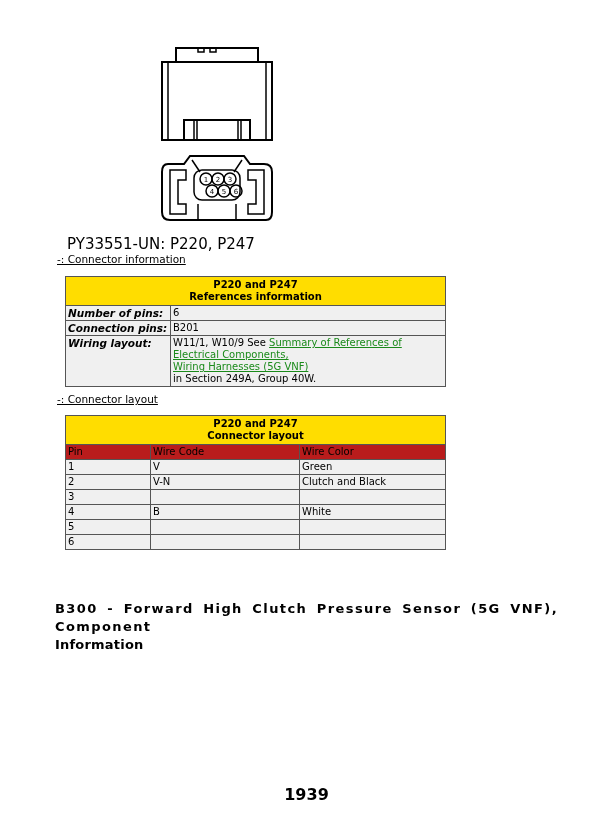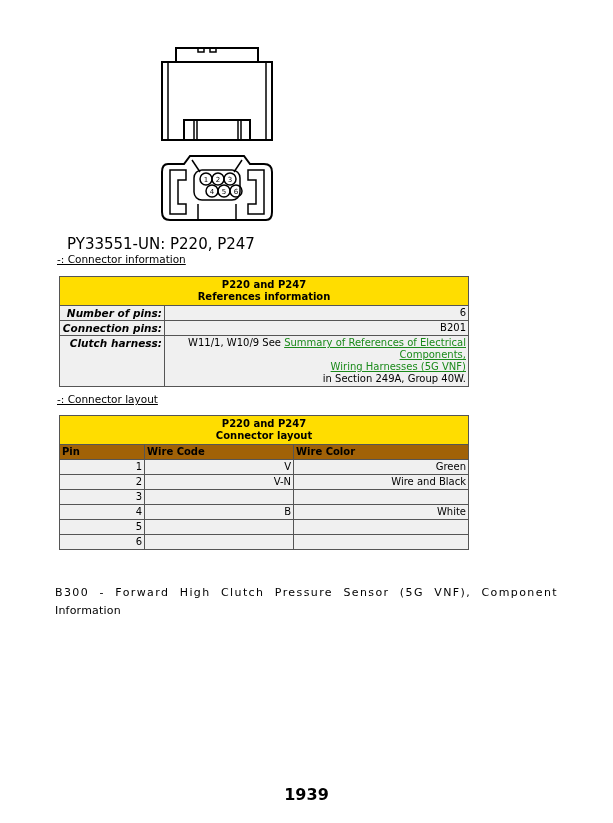--- a/index.html
+++ b/index.html
@@ -10,43 +10,43 @@
     .figure {
       position: absolute; left: 158px; top: 44px; width: 120px; height: 180px;
     }
     .caption {
       position: absolute; left: 67px; top: 235px; font-size: 15px;
     }
     .section-label {
       position: absolute; left: 57px; font-size: 10.5px; text-decoration: underline;
     }
     table.info {
-      position: absolute; left: 59px; width: 410px;
+      position: absolute; left: 65px; width: 381px;
       border-collapse: collapse; font-size: 10px;
     }
     table.info td, table.info th {
       border: 1px solid #555; padding: 1px 2px; vertical-align: top;
       line-height: 12px; text-align: left;
     }
     table.info .hdr {
       background: #ffdd00; text-align: center; font-weight: bold;
       font-size: 10px; line-height: 12px; padding: 2px 2px;
       border: 1px solid #555;
     }
-    table.info td { background: #f0f0f0; text-align: right; }
+    table.info td { background: #f0f0f0; }
     table.info td.label {
       font-weight: bold; font-style: italic; width: 100px; font-size: 10.5px;
     }
     table.info th.colhdr {
-      background: #a16207; font-weight: bold; font-size: 10px;
+      background: #b91c1c; font-weight: normal; font-size: 10px;
     }
     .link { color: #1a8a1a; text-decoration: underline; }
     .title {
-      position: absolute; left: 55px; top: 584px; width: 503px;
-      font-weight: normal; font-size: 11px; line-height: 18px;
+      position: absolute; left: 55px; top: 600px; width: 503px;
+      font-weight: bold; font-size: 13px; line-height: 18px;
       text-align: justify; letter-spacing: 1.4px;
     }
     .title-line1 { display: block; text-align: justify; text-align-last: justify; }
     .title-line2 { display: block; letter-spacing: 0.2px; }
     .page-num {
       position: absolute; left: 0; width: 613px; top: 785px;
       text-align: center; font-weight: bold; font-size: 16px;
     }
   </style>
 </head>
@@ -105,21 +105,21 @@
   </tr>
   <tr>
     <td class="label">Number of pins:</td>
     <td>6</td>
   </tr>
   <tr>
     <td class="label">Connection pins:</td>
     <td>B201</td>
   </tr>
   <tr>
-    <td class="label">Clutch harness:</td>
+    <td class="label">Wiring layout:</td>
     <td>
       <span>W11/1, W10/9 See </span><a class="link">Summary of References of Electrical Components,</a><br>
       <a class="link">Wiring Harnesses (5G VNF)</a><br>
       <span>in Section 249A, Group 40W.</span>
     </td>
   </tr>
 </tbody>
   </table>
 
 <div class="section-label" style="top:393px;">-: Connector layout</div>
@@ -138,21 +138,21 @@
     <th class="colhdr">Wire Color</th>
   </tr>
   <tr>
     <td>1</td>
     <td>V</td>
     <td>Green</td>
   </tr>
   <tr>
     <td>2</td>
     <td>V-N</td>
-    <td>Wire and Black</td>
+    <td>Clutch and Black</td>
   </tr>
   <tr>
     <td>3</td>
     <td>&nbsp;</td>
     <td>&nbsp;</td>
   </tr>
   <tr>
     <td>4</td>
     <td>B</td>
     <td>White</td>

